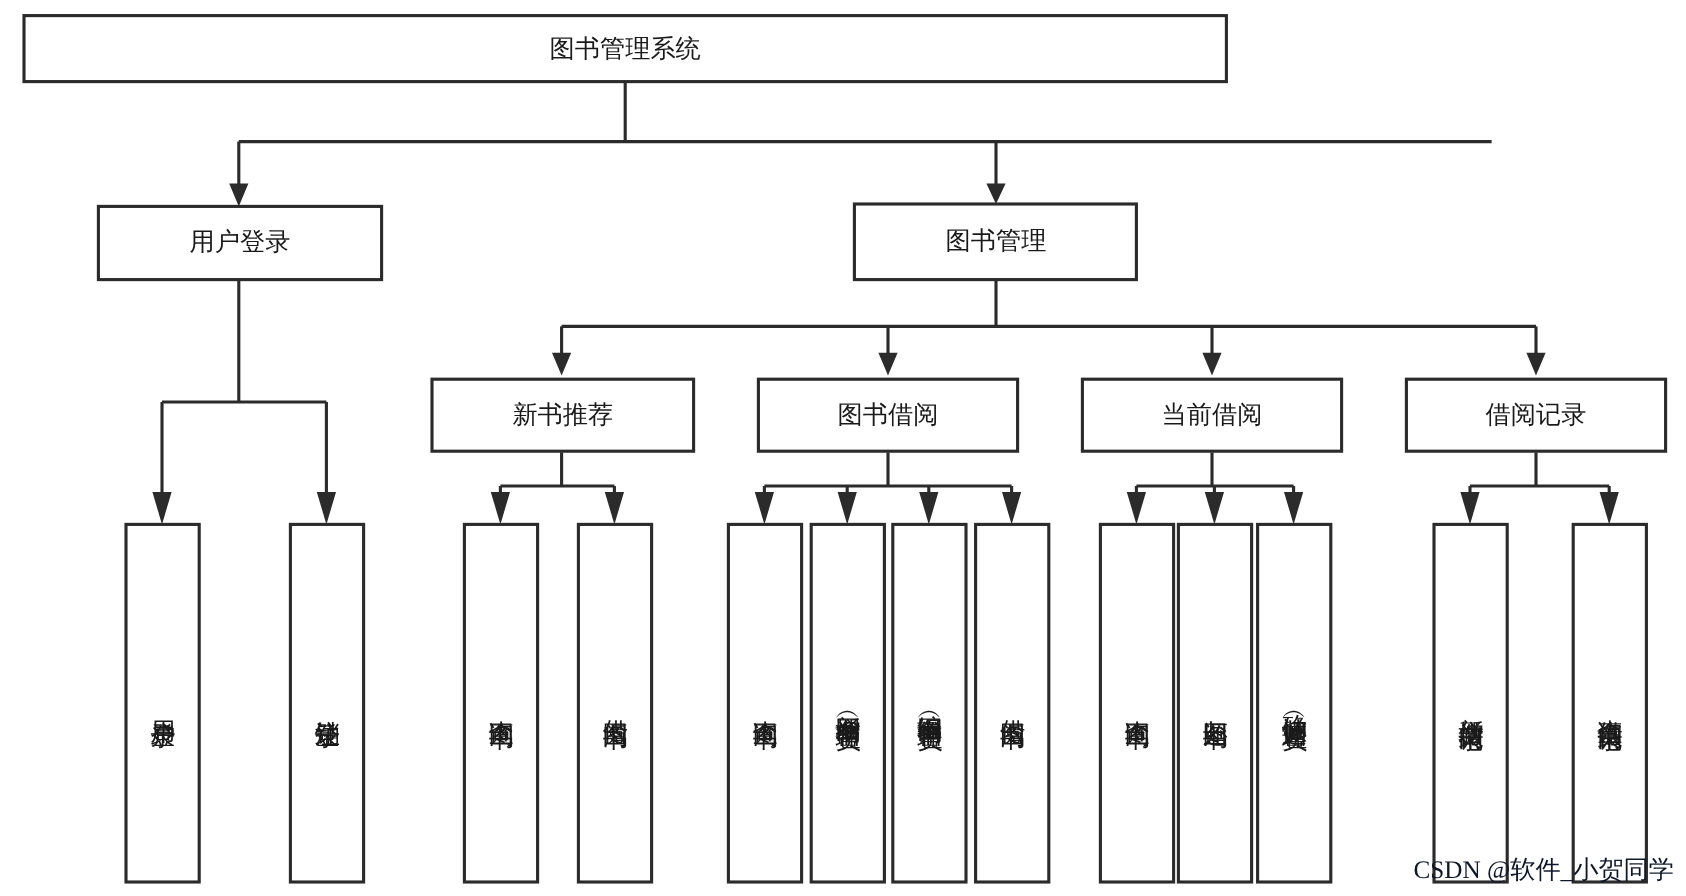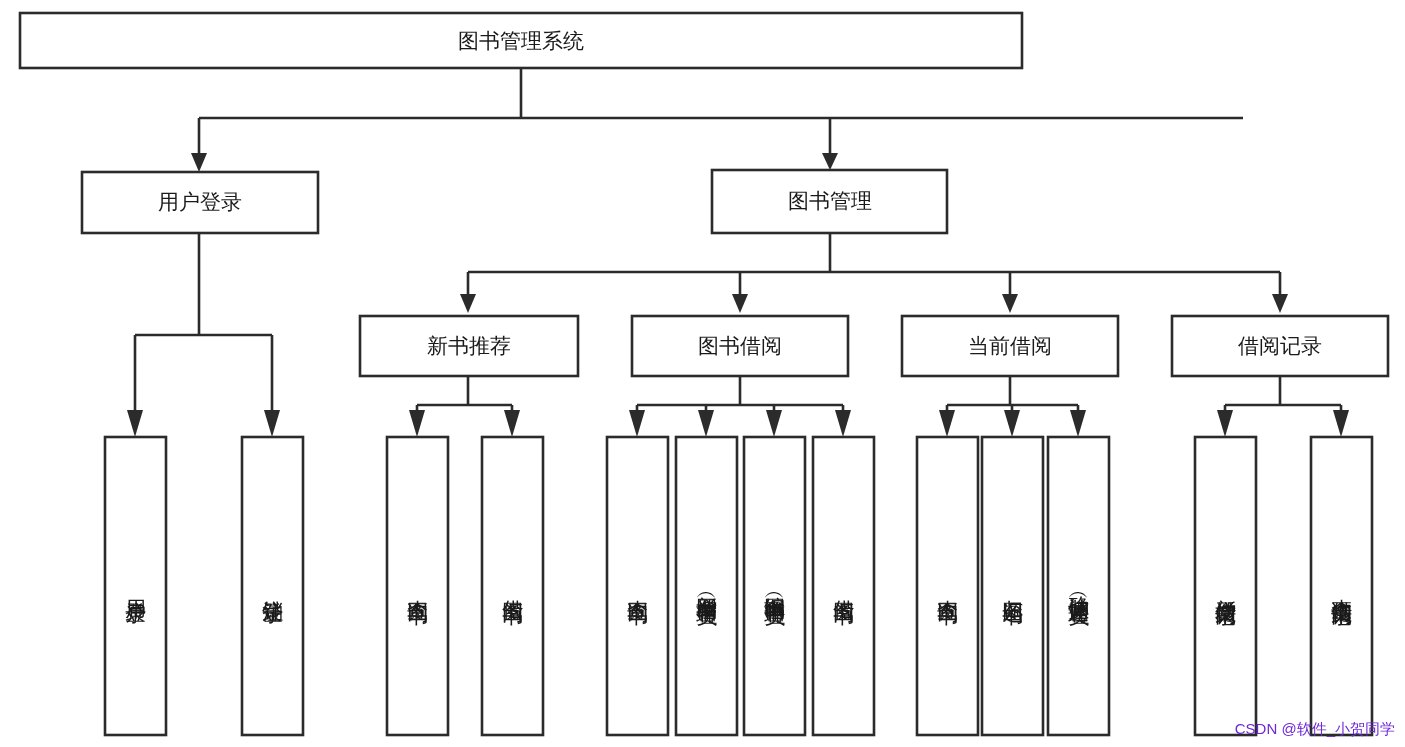--- a/index.html
+++ b/index.html
@@ -62,23 +62,23 @@
     font-size: 21px;
     line-height: 1.08;
     color: #1a1a1a;
     letter-spacing: 1.5px;
     white-space: nowrap;
   }
   #watermark {
     position: absolute;
     right: 10px;
     bottom: 8px;
-    font-family: Liberation Sans, sans-serif;
-    font-size: 15px;
-    color: #6d28d9;
+    font-family: Liberation Serif, serif;
+    font-size: 21px;
+    color: #0f172a;
     white-space: nowrap;
     user-select: none;
   }
 </style>
 </head>
 <body>
 
 <div id="diagram-root">
 
   <svg class="flow" viewBox="0 0 1405 747" xmlns="http://www.w3.org/2000/svg">

